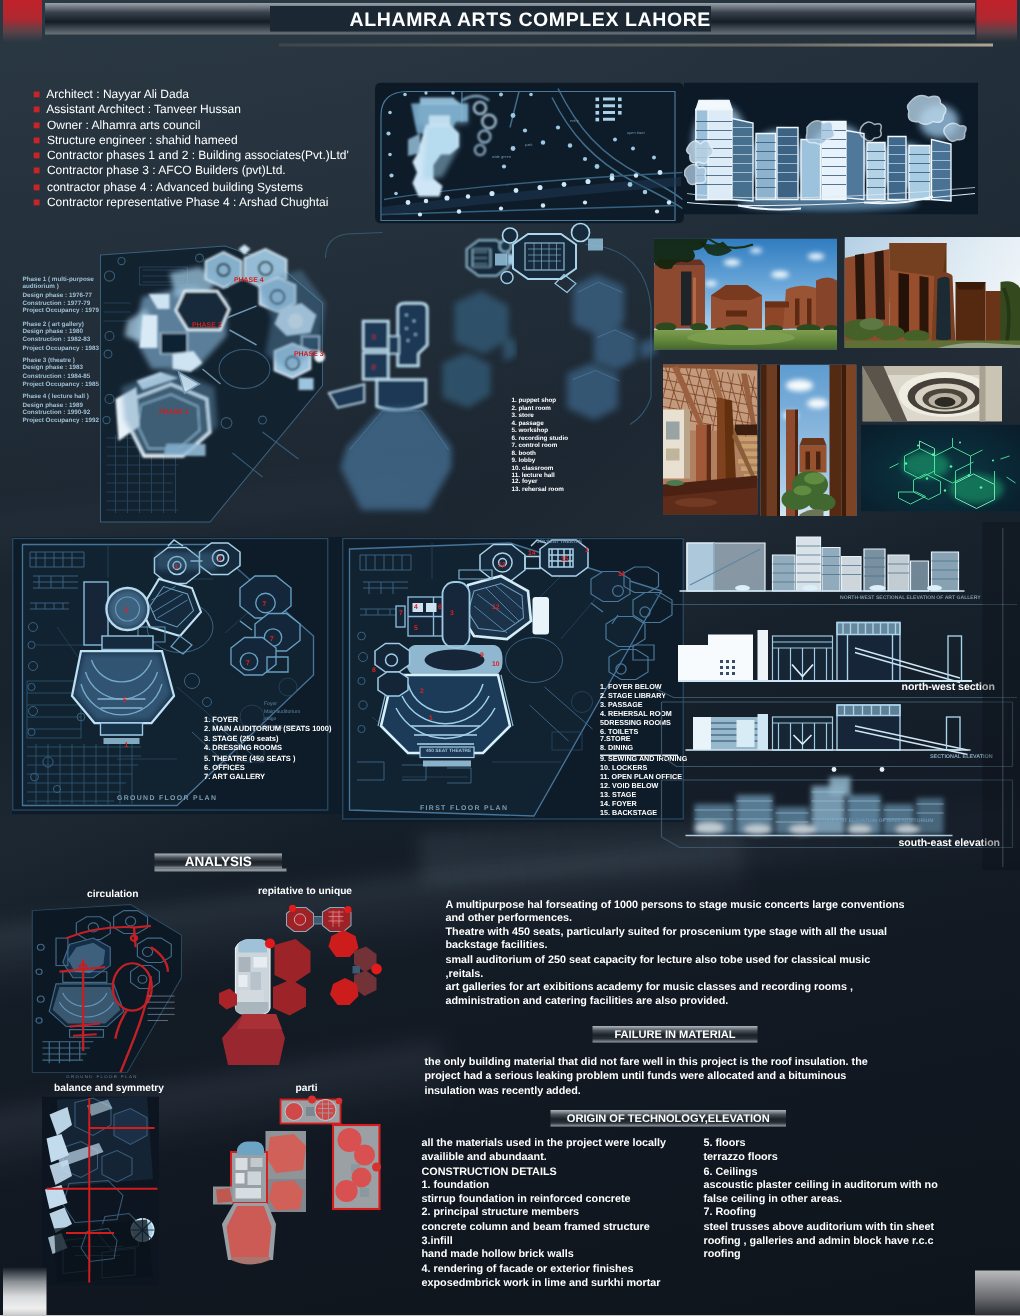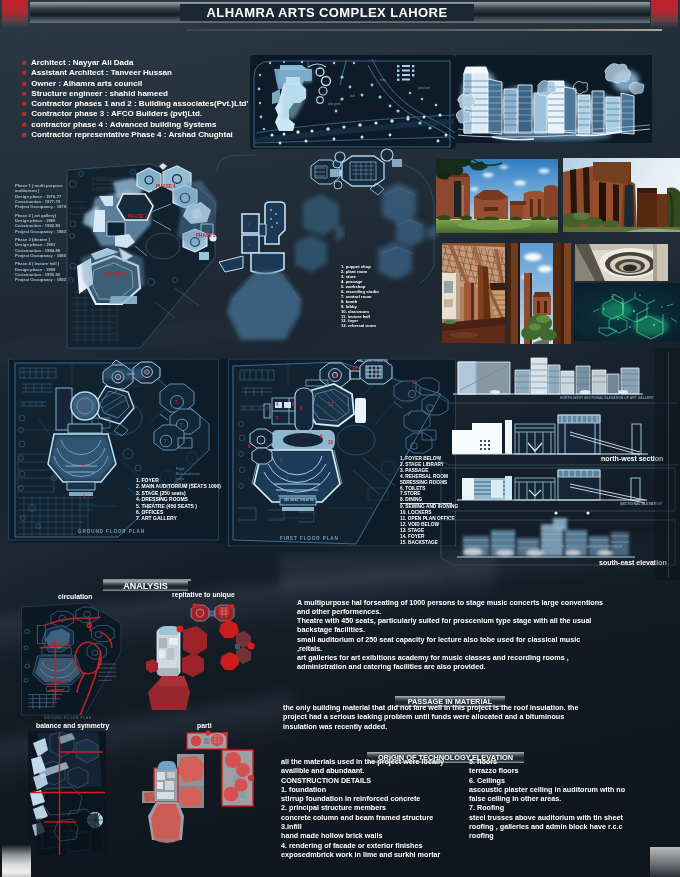--- a/index.html
+++ b/index.html
@@ -6,41 +6,41 @@
   body{width:680px;height:877px;overflow:hidden;font-family:"Liberation Sans",sans-serif;}
   #page{position:relative;width:680px;height:877px;overflow:hidden;
     background:
       linear-gradient(155deg, rgba(255,255,255,0) 40%, rgba(170,185,200,0.05) 47%, rgba(255,255,255,0) 55%),
       radial-gradient(1400px 800px at 20% -10%, rgba(90,110,130,0.18), rgba(0,0,0,0) 60%),
       linear-gradient(168deg, #233039 0%, #1e2a34 22%, #1a242f 40%, #151f29 58%, #121923 75%, #0f161e 92%, #0e141c 100%);
   }
   .streak{position:absolute;pointer-events:none;}
   .abs{position:absolute;}
   .hbar{position:absolute;color:#fff;font-weight:bold;text-align:center;
-    background:linear-gradient(to bottom,#b0b6bc 0%,#4a525a 28%,#1a2128 55%,#2a3138 78%,#9aa0a6 100%);margin-top:12px;}
+    background:linear-gradient(to bottom,#b0b6bc 0%,#4a525a 28%,#1a2128 55%,#2a3138 78%,#9aa0a6 100%);}
   .lbl{position:absolute;color:#fff;font-weight:bold;}
 </style>
 </head>
 <body>
 <div id="page">
 
   <div class="streak" style="left:-60px;top:590px;width:560px;height:70px;background:linear-gradient(to bottom,rgba(150,165,180,0.14),rgba(150,165,180,0) 70%);transform:rotate(-7deg);filter:blur(6px);"></div>
   <div class="streak" style="left:-40px;top:720px;width:340px;height:60px;background:linear-gradient(to bottom,rgba(140,155,170,0.16),rgba(140,155,170,0) 75%);transform:rotate(-9deg);filter:blur(7px);"></div>
   <div class="streak" style="left:280px;top:545px;width:420px;height:34px;background:linear-gradient(to right,rgba(130,148,165,0.14),rgba(130,148,165,0.03) 80%);transform:rotate(-3deg);filter:blur(5px);"></div>
   <div class="streak" style="left:-30px;top:330px;width:320px;height:50px;background:linear-gradient(to bottom,rgba(120,138,155,0.07),rgba(120,138,155,0) 70%);transform:rotate(-6deg);filter:blur(8px);"></div>
 
   <div class="abs" style="left:2px;top:0;width:26px;height:28px;background:linear-gradient(to bottom,#c0222a 0%,#b02830 45%,#5a4248 75%,rgba(40,50,62,0) 100%);"></div>
   <div class="abs" style="left:651px;top:0;width:27px;height:28px;background:linear-gradient(to bottom,#c0222a 0%,#b02830 45%,#5a4248 75%,rgba(40,50,62,0) 100%);"></div>
 
   <div class="abs" style="left:30px;top:2px;width:620px;height:21px;background:linear-gradient(to bottom,#9aa2aa 0%,#39424c 30%,#141c26 60%,#6a727a 100%);"></div>
   <div class="abs" style="left:180px;top:4px;width:294px;height:17px;background:#1b2733;"></div>
-  <div class="abs" style="left:180px;top:4px;width:294px;height:17px;color:#fff;font-weight:bold;font-size:13px;text-align:center;letter-spacing:0.4px;line-height:17px;">ALHAMRA ARTS COMPLEX LAHORE</div>
+  <div class="abs" style="left:180px;top:4px;width:294px;height:17px;color:#fff;font-weight:bold;font-size:13px;text-align:right;letter-spacing:0.4px;line-height:17px;">ALHAMRA ARTS COMPLEX LAHORE</div>
   <div class="abs" style="left:186px;top:28.5px;width:476px;height:2px;background:linear-gradient(to right,rgba(150,140,125,0.18),rgba(185,170,145,0.45) 70%,rgba(225,205,175,0.75));"></div>
 
-  <div class="abs" style="left:22px;top:58px;width:230px;color:#fff;font-weight:bold;font-size:8px;line-height:10.3px;">
+  <div class="abs" style="left:22px;top:58px;width:230px;color:#fff;font-weight:normal;font-size:8px;line-height:10.3px;">
     <div><span style="color:#c8242a;">■</span>&nbsp; Architect : Nayyar Ali Dada</div>
     <div><span style="color:#c8242a;">■</span>&nbsp; Assistant Architect : Tanveer Hussan</div>
     <div><span style="color:#c8242a;">■</span>&nbsp; Owner : Alhamra arts council</div>
     <div><span style="color:#c8242a;">■</span>&nbsp; Structure engineer : shahid hameed</div>
     <div><span style="color:#c8242a;">■</span>&nbsp; Contractor phases 1 and 2 : Building associates(Pvt.)Ltd'</div>
     <div><span style="color:#c8242a;">■</span>&nbsp; Contractor phase 3 : AFCO Builders (pvt)Ltd.</div>
     <div><span style="color:#c8242a;">■</span>&nbsp; contractor phase 4 : Advanced building Systems</div>
     <div><span style="color:#c8242a;">■</span>&nbsp; Contractor representative Phase 4 : Arshad Chughtai</div>
   </div>
 
@@ -1282,21 +1282,21 @@
   <div class="abs" style="left:297px;top:598px;width:340px;color:#fff;font-weight:bold;font-size:7.2px;line-height:9.15px;">
     A multipurpose hal forseating of 1000 persons to stage music concerts large conventions<br>
     and other performences.<br>
     Theatre with 450 seats, particularly suited for proscenium type stage with all the usual<br>
     backstage facilities.<br>
     small auditorium of 250 seat capacity for lecture also tobe used for classical music<br>
     ,reitals.<br>
     art galleries for art exibitions academy for music classes and recording rooms ,<br>
     administration and catering facilities are also provided.
   </div>
-  <div class="hbar" style="left:395px;top:684px;width:110px;height:11px;font-size:7.4px;line-height:11px;">PASSAGE IN MATERIAL</div>
+  <div class="hbar" style="left:395px;top:684px;width:110px;height:11px;font-size:7.4px;line-height:11px;">FAILURE IN MATERIAL</div>
   <div class="abs" style="left:283px;top:703px;width:394px;color:#fff;font-weight:bold;font-size:7.2px;line-height:9.4px;">
     the only building material that did not fare well in this project is the roof insulation. the<br>
     project had a serious leaking problem until funds were allocated and a bituminous<br>
     insulation was recently added.
   </div>
   <div class="hbar" style="left:367px;top:740px;width:157px;height:11px;font-size:7.4px;line-height:11px;">ORIGIN OF TECHNOLOGY,ELEVATION</div>
   <div class="abs" style="left:281px;top:757px;width:190px;color:#fff;font-weight:bold;font-size:7.2px;line-height:9.3px;">
     all the materials used in the project were locally<br>
     availible and abundaant.<br>
     CONSTRUCTION DETAILS<br>

